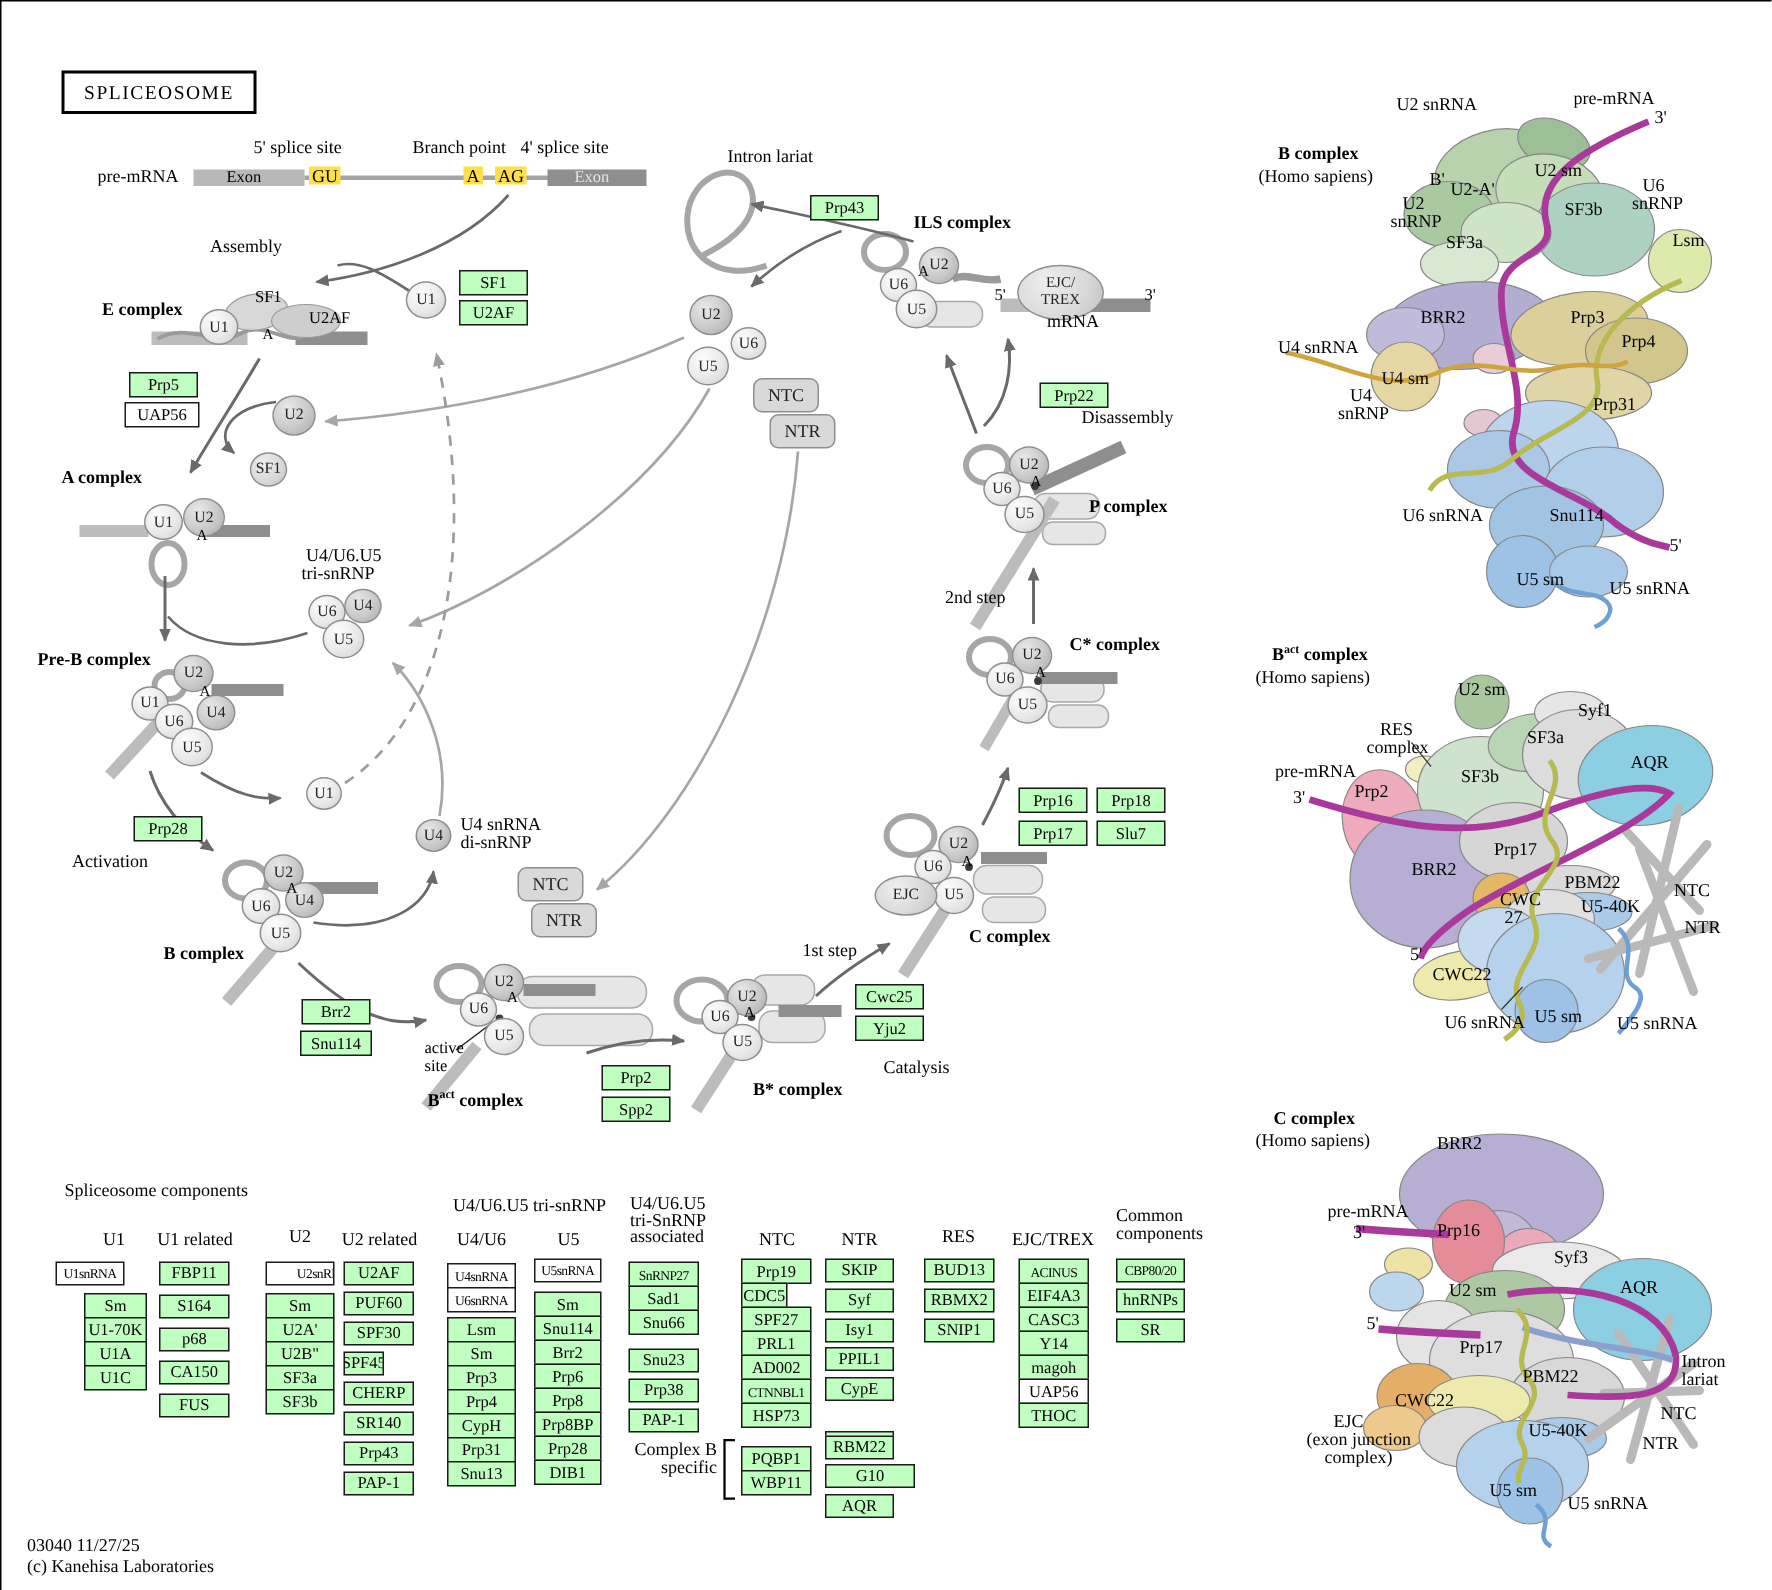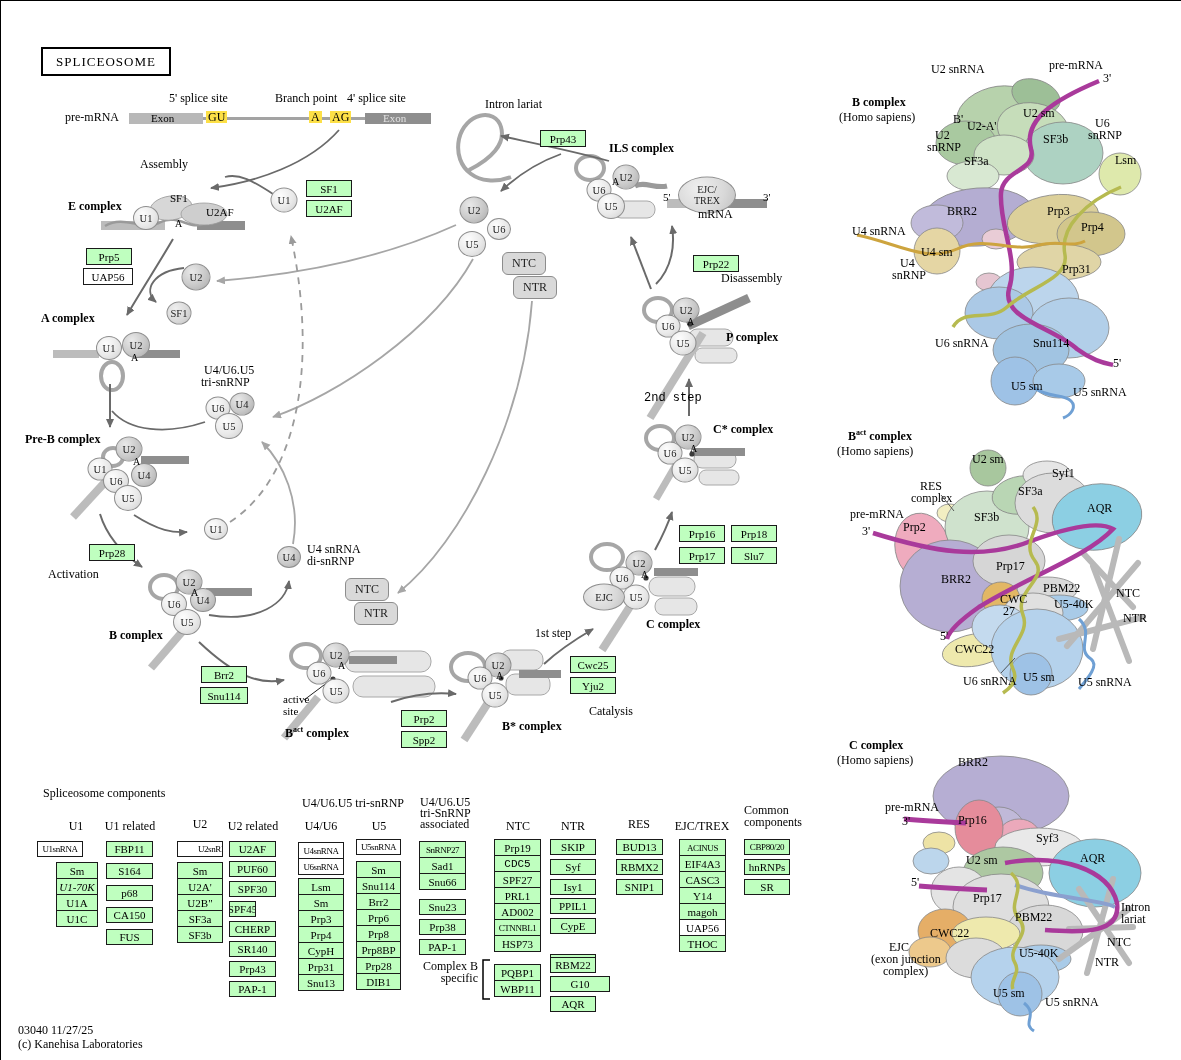--- a/index.html
+++ b/index.html
@@ -343,37 +343,37 @@
       <div class="lbl s" style="left: 282px; top: 705px;">site</div>
       <div class="lbl t" style="left: 337px; top: 660px;">A</div>
       <div class="lbl b" style="left: 501px; top: 719px;">B* complex</div>
       <div class="lbl t" style="left: 495px; top: 670px;">A</div>
       <div class="lbl p" style="left: 534px; top: 626px;">1st step</div>
       <div class="lbl p" style="left: 588px; top: 704px;">Catalysis</div>
       <div class="lbl b" style="left: 645px; top: 617px;">C complex</div>
       <div class="lbl t" style="left: 640px; top: 569px;">A</div>
       <div class="lbl b" style="left: 712px; top: 422px;">C* complex</div>
       <div class="lbl t" style="left: 689px; top: 443px;">A</div>
-      <div class="lbl p" style="left: 643px; top: 391px; font-family: Liberation Mono, monospace;">2nd step</div>
+      <div class="lbl p" style="left: 629px; top: 391px;">2nd step</div>
       <div class="lbl b" style="left: 725px; top: 330px;">P complex</div>
       <div class="lbl t" style="left: 686px; top: 316px;">A</div>
       <div class="lbl p" style="left: 720px; top: 271px;">Disassembly</div>
       <div class="lbl p" style="left: 697px; top: 207px;">mRNA</div>
       <div class="lbl s" style="left: 662px; top: 191px;">5'</div>
       <div class="lbl s" style="left: 762px; top: 191px;">3'</div>
       <div class="lbl b" style="left: 608px; top: 141px;">ILS complex</div>
       <div class="lbl t" style="left: 611px; top: 176px;">A</div>
       <div class="lbl p" style="left: 484px; top: 97px;">Intron lariat</div>
       <div class="lbl p" style="left: 42px; top: 786px;">Spliceosome components</div>
       <div class="lbl p r" style="left: 477px; top: 959px;">Complex B</div>
       <div class="lbl p r" style="left: 477px; top: 971px;">specific</div>
       <div class="lbl p c" style="left: 75px; top: 819px;">U1</div>
       <div class="box white sq" style="left: 36px; top: 840px; width: 46px; height: 16px;">U1snRNA</div>
       <div class="box green" style="left: 55px; top: 861px; width: 42px; height: 17px;">Sm</div>
-      <div class="box green" style="left: 55px; top: 877px; width: 42px; height: 17px; font-style: italic;">U1-70K</div>
+      <div class="box green" style="left: 55px; top: 877px; width: 42px; height: 17px;">U1-70K</div>
       <div class="box green" style="left: 55px; top: 893px; width: 42px; height: 17px;">U1A</div>
       <div class="box green" style="left: 55px; top: 909px; width: 42px; height: 17px;">U1C</div>
       <div class="lbl p c" style="left: 129px; top: 819px;">U1 related</div>
       <div class="box green" style="left: 105px; top: 840px; width: 47px; height: 16px;">FBP11</div>
       <div class="box green" style="left: 105px; top: 862px; width: 47px; height: 16px;">S164</div>
       <div class="box green" style="left: 105px; top: 884px; width: 47px; height: 16px;">p68</div>
       <div class="box green" style="left: 105px; top: 906px; width: 47px; height: 16px;">CA150</div>
       <div class="box green" style="left: 105px; top: 928px; width: 47px; height: 16px;">FUS</div>
       <div class="lbl p c" style="left: 199px; top: 817px;">U2</div>
       <div class="box white sq" style="left: 176px; top: 840px; width: 46px; height: 16px; padding-left: 31px;">U2snRNA</div>
@@ -416,21 +416,21 @@
       <div class="lbl p" style="left: 419px; top: 806px;">tri-SnRNP</div>
       <div class="lbl p" style="left: 419px; top: 817px;">associated</div>
       <div class="box green sq" style="left: 418px; top: 840px; width: 47px; height: 17px;">SnRNP27</div>
       <div class="box green" style="left: 418px; top: 856px; width: 47px; height: 17px;">Sad1</div>
       <div class="box green" style="left: 418px; top: 872px; width: 47px; height: 17px;">Snu66</div>
       <div class="box green" style="left: 418px; top: 898px; width: 47px; height: 16px;">Snu23</div>
       <div class="box green" style="left: 418px; top: 918px; width: 47px; height: 16px;">Prp38</div>
       <div class="box green" style="left: 418px; top: 938px; width: 47px; height: 16px;">PAP-1</div>
       <div class="lbl p c" style="left: 517px; top: 819px;">NTC</div>
       <div class="box green" style="left: 493px; top: 838px; width: 47px; height: 17px;">Prp19</div>
-      <div class="box green" style="left: 493px; top: 854px; width: 47px; height: 17px; font-family: Liberation Mono, monospace;">CDC5</div>
+      <div class="box green" style="left: 493px; top: 854px; width: 31px; height: 17px;">CDC5</div>
       <div class="box green" style="left: 493px; top: 870px; width: 47px; height: 17px;">SPF27</div>
       <div class="box green" style="left: 493px; top: 886px; width: 47px; height: 17px;">PRL1</div>
       <div class="box green" style="left: 493px; top: 902px; width: 47px; height: 17px;">AD002</div>
       <div class="box green sq" style="left: 493px; top: 918px; width: 47px; height: 17px;">CTNNBL1</div>
       <div class="box green" style="left: 493px; top: 934px; width: 47px; height: 17px;">HSP73</div>
       <div class="box green" style="left: 493px; top: 963px; width: 47px; height: 17px;">PQBP1</div>
       <div class="box green" style="left: 493px; top: 979px; width: 47px; height: 17px;">WBP11</div>
       <div class="lbl p c" style="left: 572px; top: 819px;">NTR</div>
       <div class="box green" style="left: 549px; top: 838px; width: 46px; height: 16px;">SKIP</div>
       <div class="box green" style="left: 549px; top: 858px; width: 46px; height: 16px;">Syf</div>

